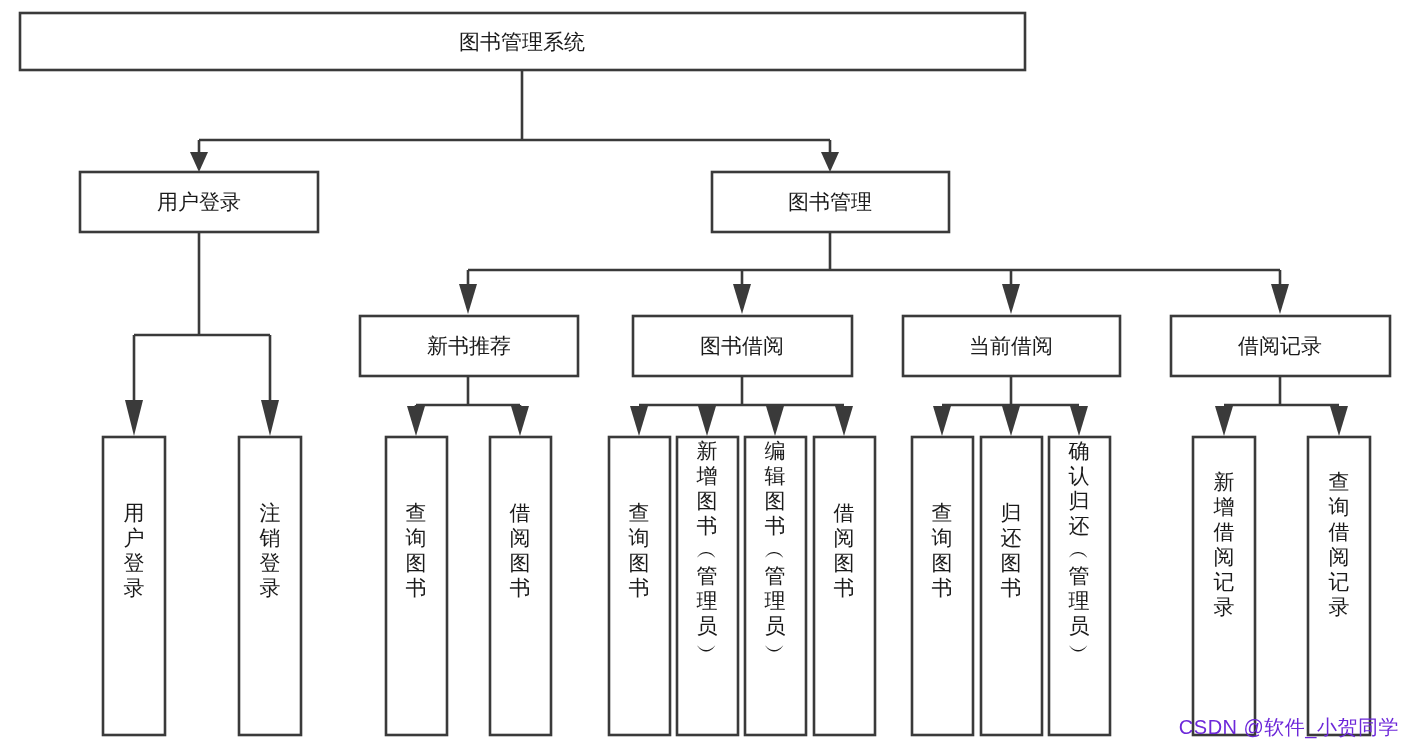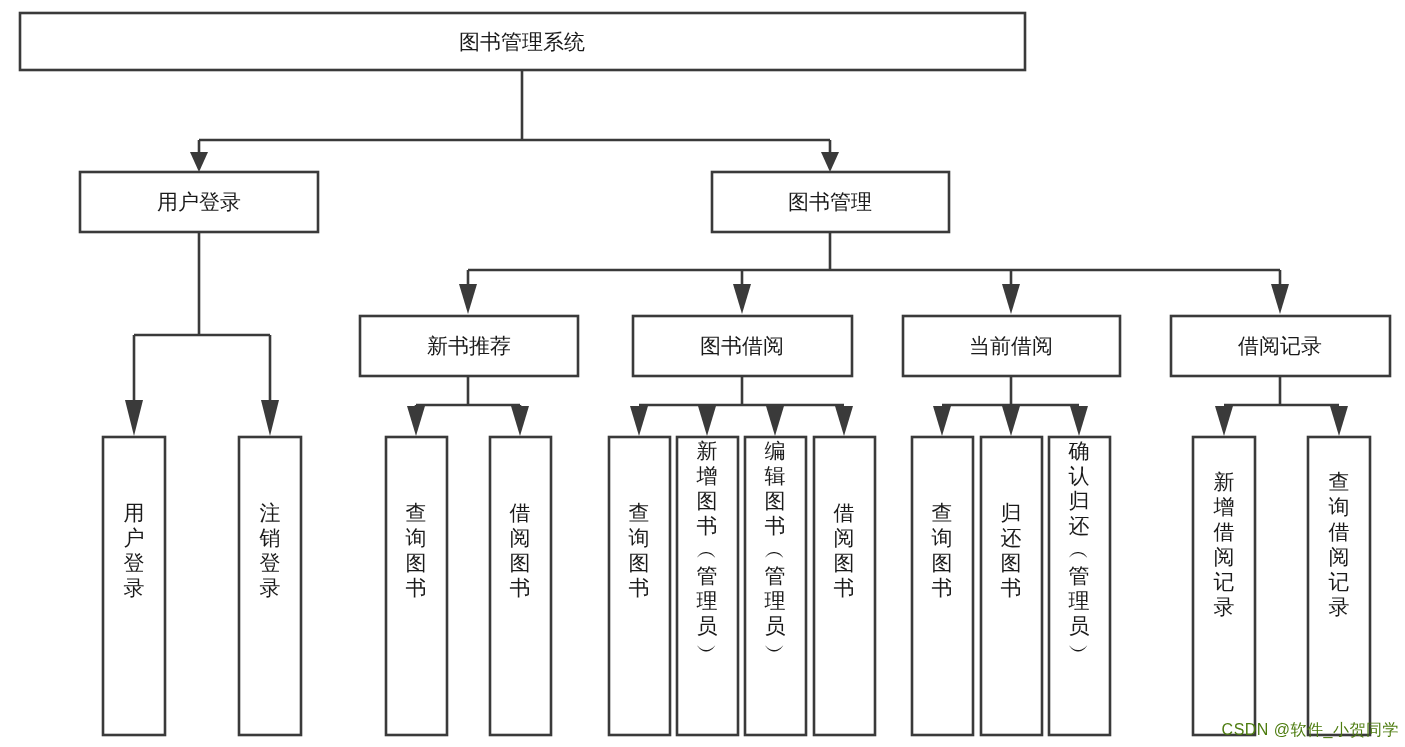--- a/index.html
+++ b/index.html
@@ -45,22 +45,22 @@
   }
   .arrow-head {
     fill: #3a3a3a;
     stroke: none;
   }
   .watermark {
     position: absolute;
     right: 6px;
     bottom: 6px;
     font-family: "Liberation Sans", sans-serif;
-    font-size: 16px;
-    color: #4d7c0f;
+    font-size: 20px;
+    color: #6d28d9;
     letter-spacing: 0.5px;
     white-space: nowrap;
     pointer-events: none;
   }
 </style>
 </head>
 <body>
 
 <svg id="diagram" viewBox="0 0 1405 747" xmlns="http://www.w3.org/2000/svg">
 

